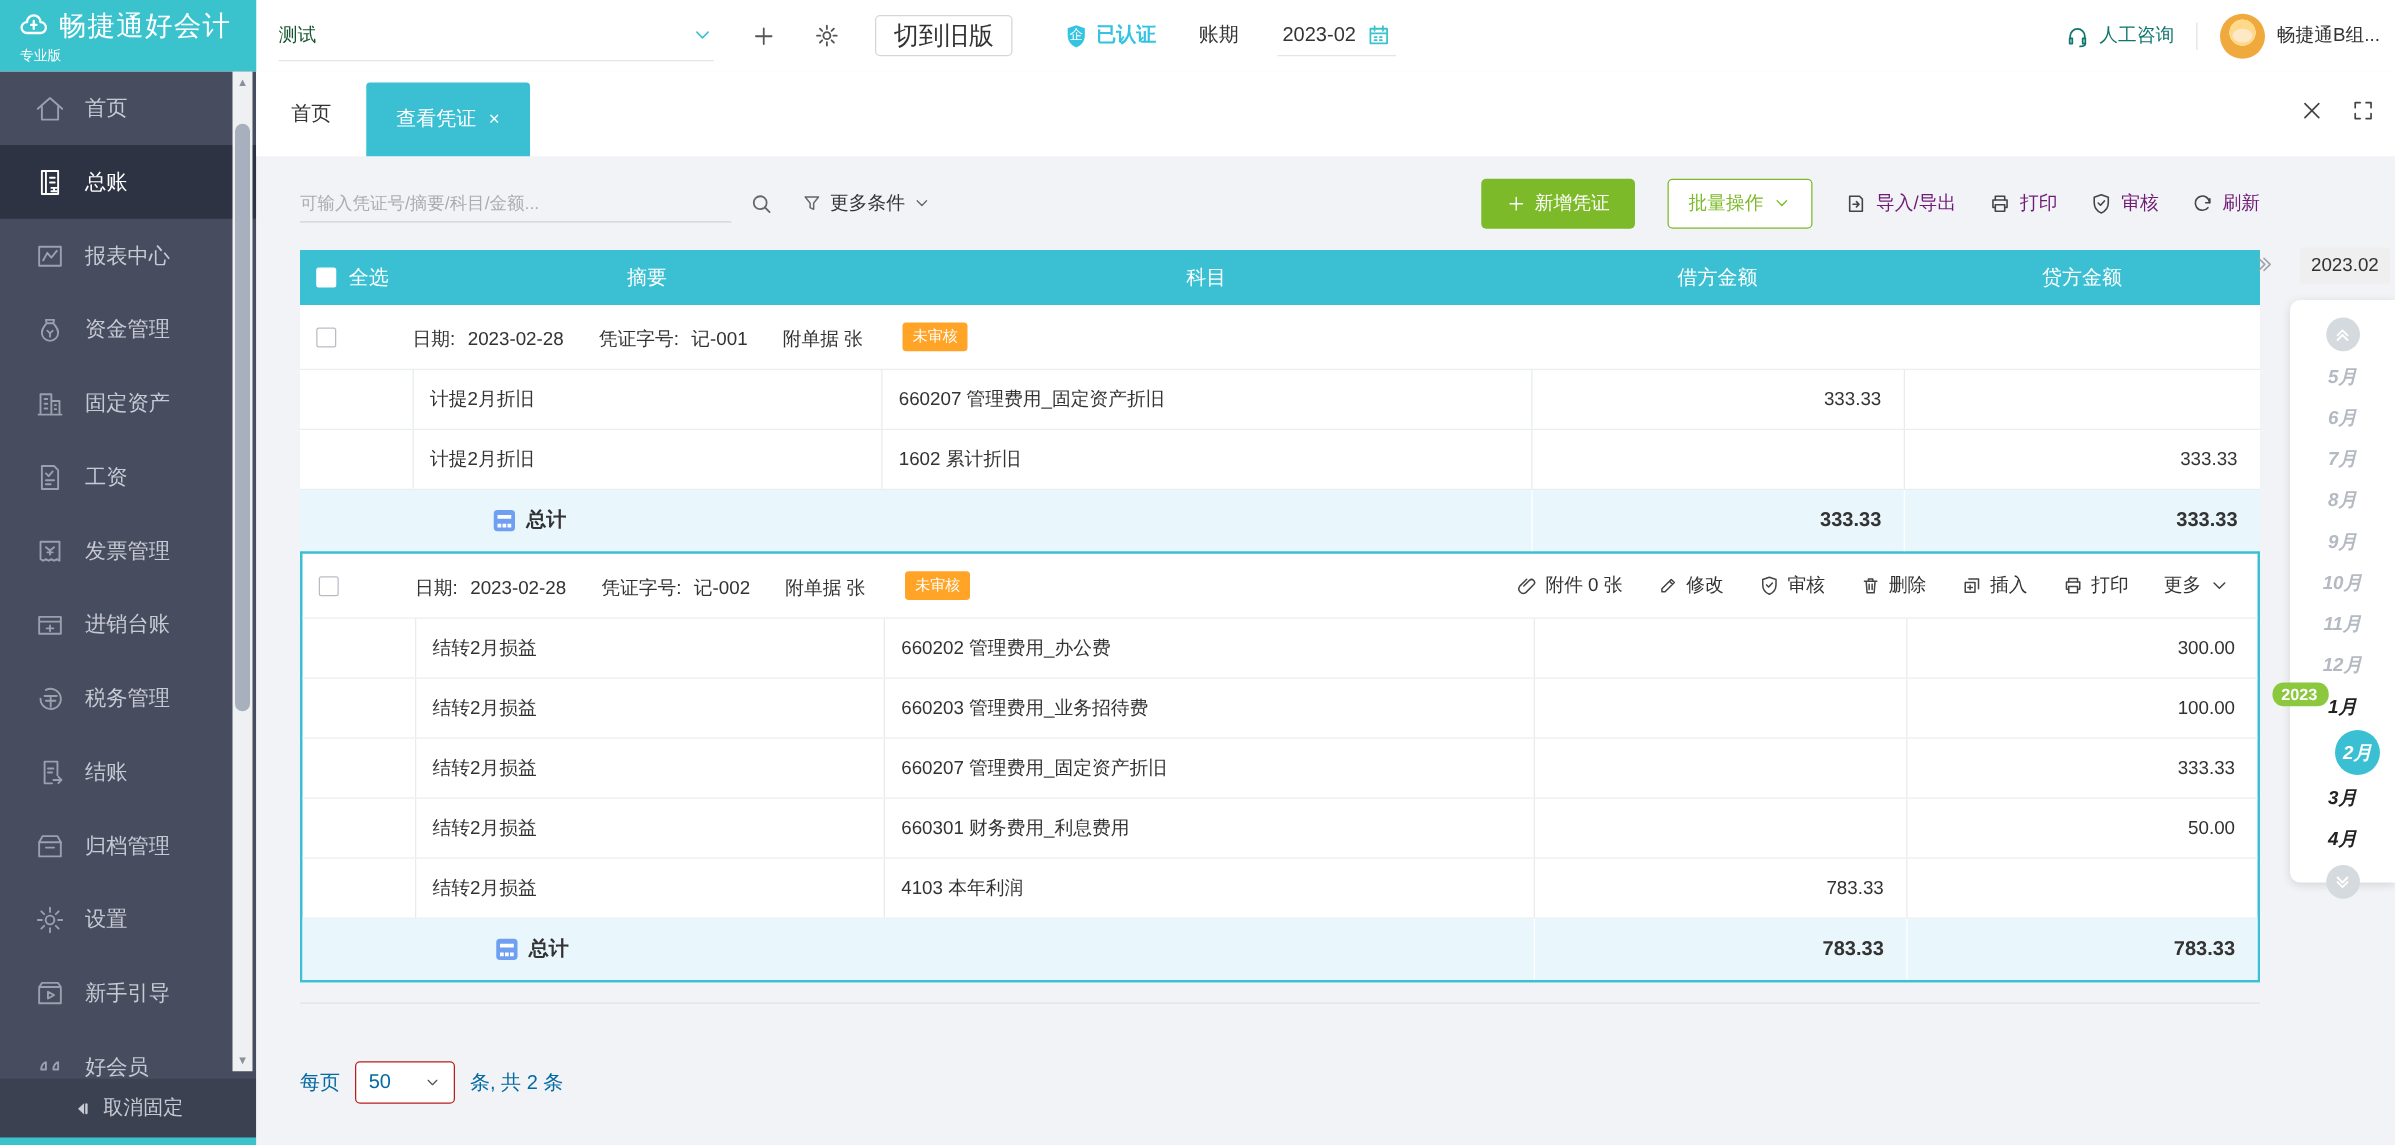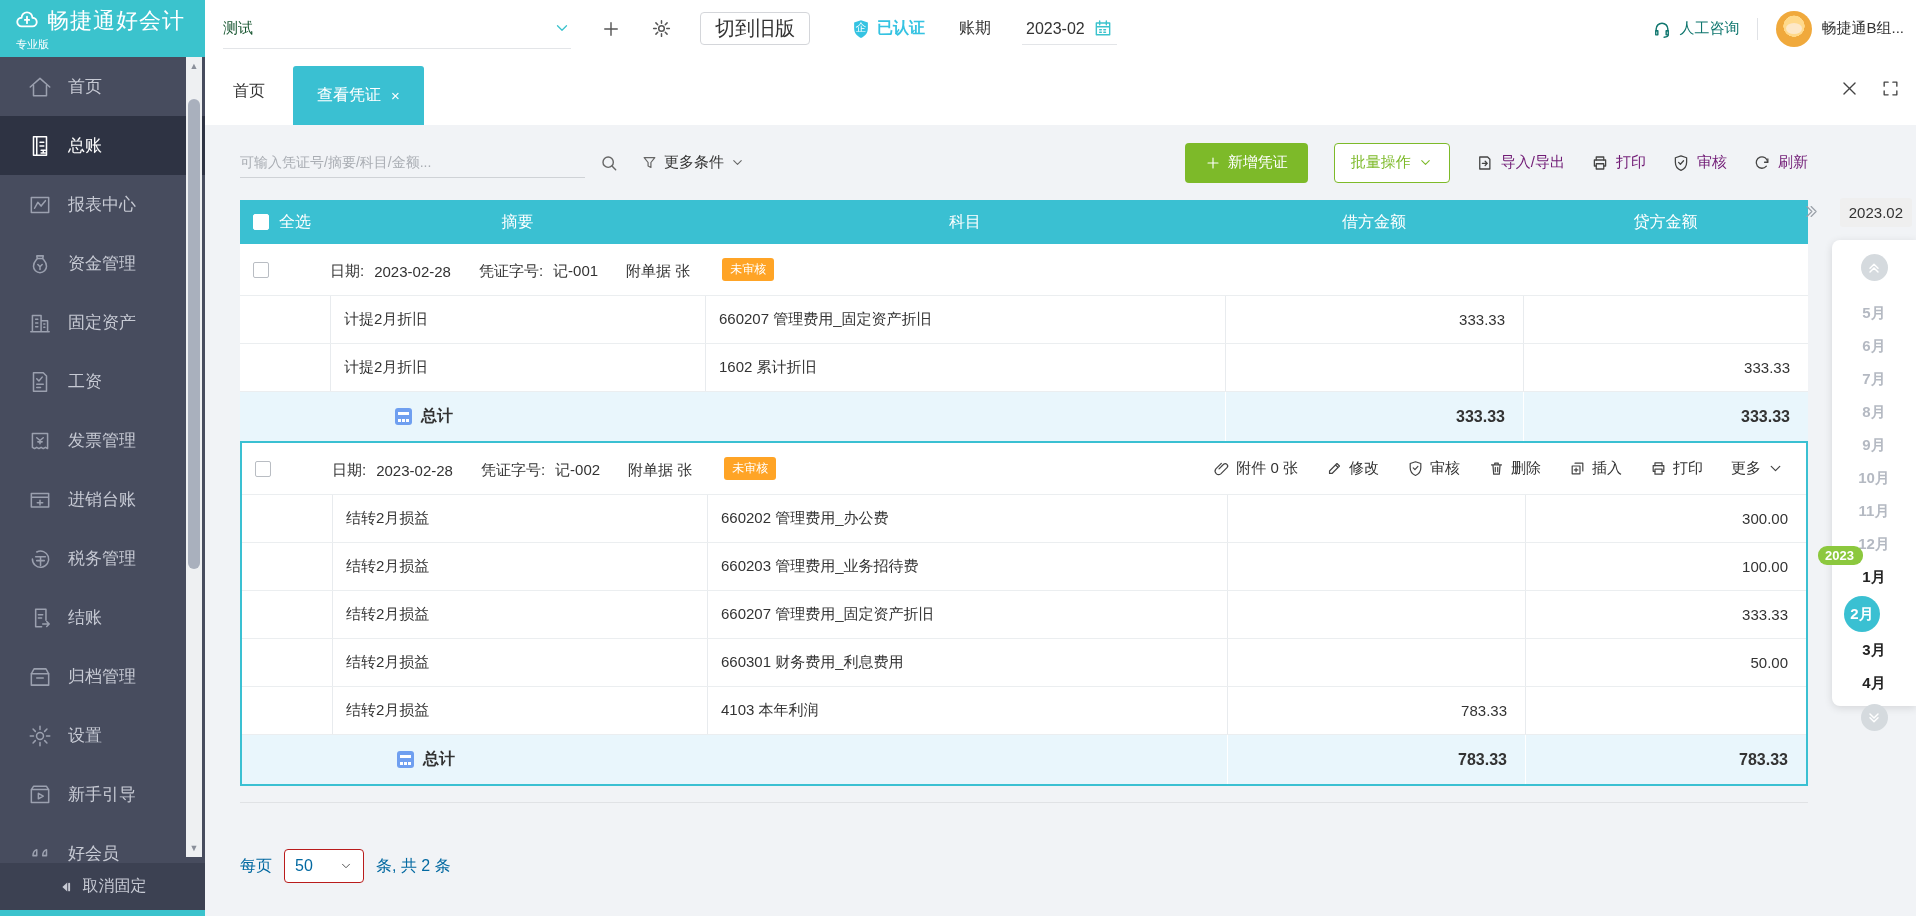--- a/index.html
+++ b/index.html
@@ -114,21 +114,21 @@
   .foot-sep { border:none; border-top:1px solid #e0e2e5; margin-top:16px; }
   .pagination { margin-top:46px; display:flex; align-items:center; gap:12px; font-size:16px; color:#0369a1; }
   .page-select { width:80px; height:34px; border:1px solid #b91c1c; border-radius:4px; display:flex; align-items:center; justify-content:space-between; padding:0 10px; cursor:pointer; background:#fff; }
   .page-select .ic { color:#555; }
 
   
   .collapse-arrow { position:absolute; right:96px; top:146px; color:#9aa0a8; cursor:pointer; }
   .cur-period { position:absolute; right:4px; top:141px; background:#efefef; border-radius:3px; padding:6px 9px; font-size:15px; color:#333; }
   .month-panel { position:absolute; right:0; top:183px; width:84px; height:466px; background:#fff; border-radius:8px 0 0 8px; box-shadow:0 2px 8px rgba(0,0,0,.12); display:flex; flex-direction:column; align-items:center; padding-top:14px; }
   .chev-circle { width:27px; height:27px; border-radius:50%; background:#d5dade; color:#fff; display:flex; align-items:center; justify-content:center; cursor:pointer; flex:0 0 auto; }
-  .mlist { display:flex; flex-direction:column; align-items:flex-start; margin-top:16px; }
+  .mlist { display:flex; flex-direction:column; align-items:flex-end; margin-top:4px;font-style:italic; }
   .mitem { height:33px; display:flex; align-items:center; justify-content:center; font-size:15px; font-weight:bold; color:#b4b9c2; cursor:pointer; width:60px; }
   .mitem.dark { color:#222; }
   .mitem.sel { background:#3ac0d2; color:#fff; border-radius:50%; width:36px; height:36px; margin:2px 0; }
   .year-badge { position:absolute; left:-14px; top:306px; background:#8cc83e; color:#fff; font-size:13px; font-weight:bold; padding:2px 9px 2px 7px; border-radius:9px; }
 </style>
 </head>
 <body>
 
 <svg width="0" height="0" style="position:absolute">
   <symbol id="i-cloud" viewBox="0 0 24 24">

